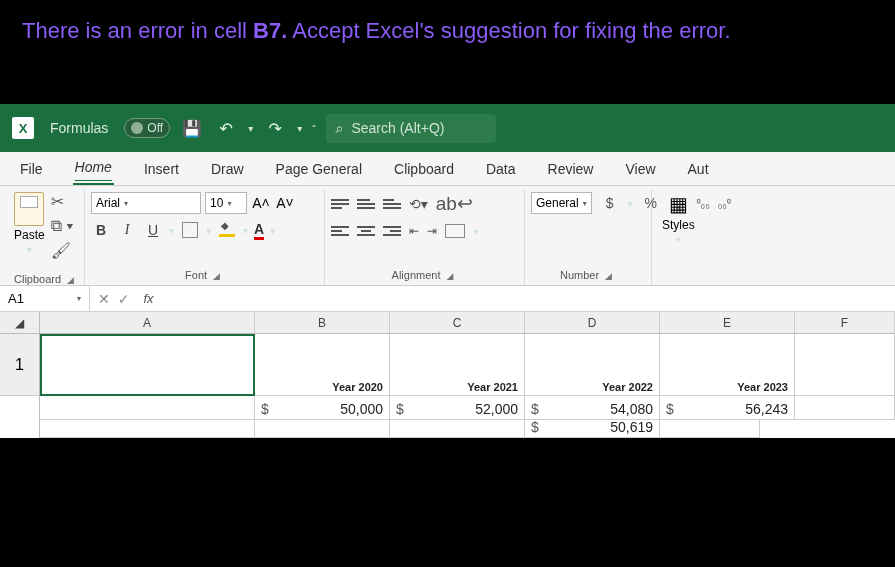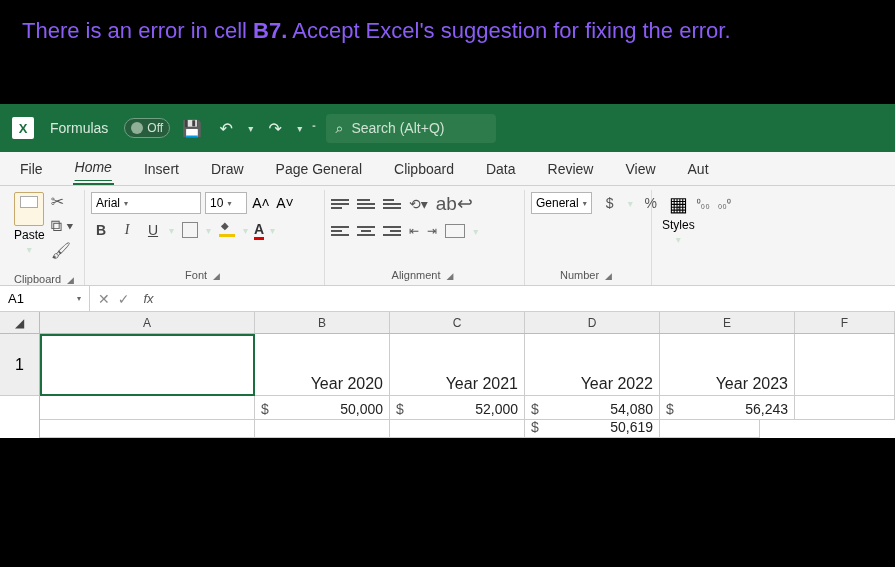--- a/index.html
+++ b/index.html
@@ -88,21 +88,21 @@
 .fx-input { flex: 1; height: 100%; border: none; outline: none; font-size: 13px; padding: 0 6px; }
 
 
 .colheads { display: flex; background: #eee; border-bottom: 1px solid #bbb; height: 22px; font-size: 12px; color: #444; }
 .rowhead { width: 40px; border-right: 1px solid #bbb; display: flex; align-items: center; justify-content: center; }
 .colhead { border-right: 1px solid #ccc; display: flex; align-items: center; justify-content: center; }
 .colA { width: 215px; } .colB { width: 135px; } .colC { width: 135px; } .colD { width: 135px; } .colE { width: 135px; } .colF { width: 100px; }
 
 .gridrow { display: flex; height: 62px; background: #fff; }
 .gridrow .rowhead { background: #eee; border-bottom: 1px solid #ccc; }
-.cell { border-right: 1px solid #ccc; border-bottom: 1px solid #ccc; display: flex; align-items: flex-end; justify-content: flex-end; padding: 2px 6px; font-size: 16px; font-weight: 400; color: #222; }
+.cell { border-right: 1px solid #ccc; border-bottom: 1px solid #ccc; display: flex; align-items: flex-end; justify-content: flex-end; padding: 2px 6px; font-size: 11px; font-weight: 700; color: #222; }
 .cell.selected { border: 2px solid #1b6f3e; }
 .cell.colA { justify-content: flex-start; }
 
 .gridrow2 { display: flex; height: 24px; background: #fff; }
 .gridrow2 .cell { font-weight: 400; font-size: 14px; }
 .split { display: flex; width: 100%; align-items: center; }
 .split .cur { color: #555; margin-right: auto; }
 </style>
 </head>
 <body>

